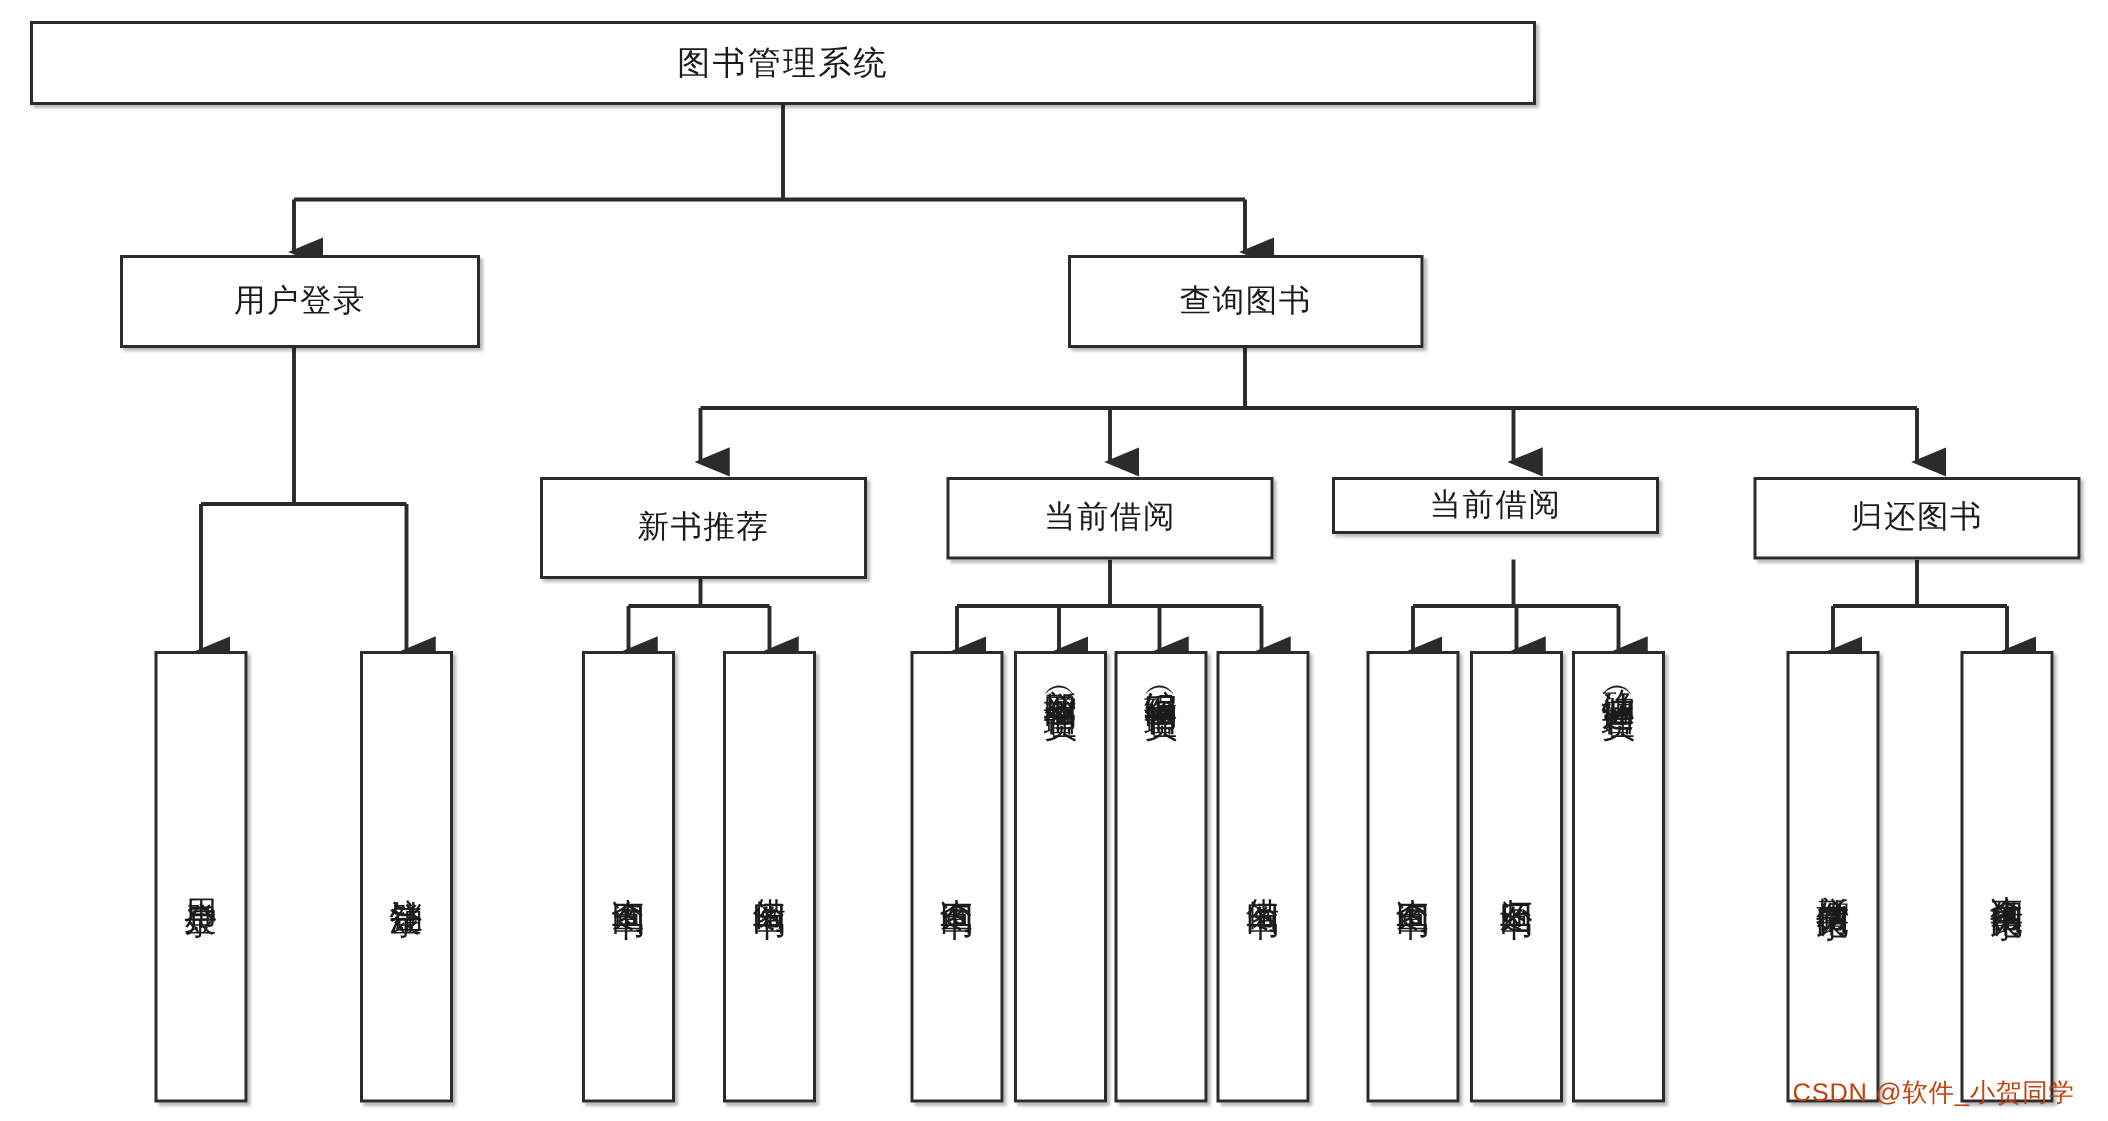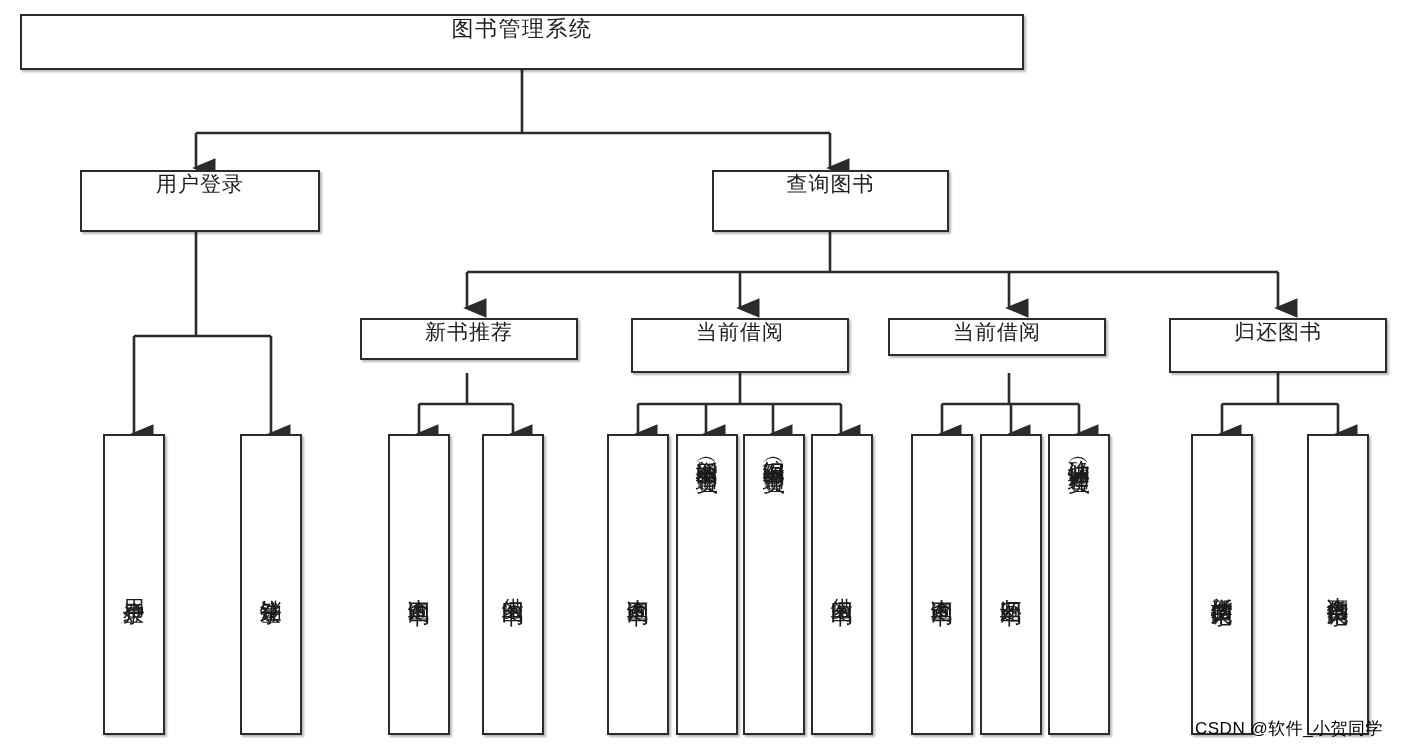--- a/index.html
+++ b/index.html
@@ -21,20 +21,21 @@
     width:1405px; height:747px;
     pointer-events:none;
   }
   .node{
     position:absolute;
     box-sizing:border-box;
     background:#ffffff;
     border:2px solid #2b2b2b;
     box-shadow:2px 2px 2px rgba(0,0,0,0.28);
     display:flex;
+    align-items:center;
     justify-content:center;
     color:#1b1b1b;
   }
   .node.root{ }
   .node .label{
     display:block;
     text-align:center;
     line-height:1.18;
     white-space:nowrap;
   }
@@ -62,21 +63,21 @@
     white-space:normal;
     max-height:100%;
     text-align:left;
   }
   
   .v-node.tall-text{
     align-items:flex-start;
   }
   .watermark{
     position:absolute;
-    color:#000000;
+    color:#c2410c;
     font-size:17px;
     letter-spacing:0.5px;
     white-space:nowrap;
     user-select:none;
   }
 </style>
 </head>
 <body>
 
 <div id="stage">
@@ -136,21 +137,21 @@
   </div>
 
   <div class="node h-node" style="left:80px; top:170px; width:240px; height:62px;">
     <span class="label">用户登录</span>
   </div>
 
   <div class="node h-node" style="left:712px; top:170px; width:237px; height:62px;">
     <span class="label">查询图书</span>
   </div>
 
-  <div class="node h-node" style="left:360px; top:318px; width:218px; height:42px;">
+  <div class="node h-node" style="left:360px; top:318px; width:218px; height:68px;">
     <span class="label">新书推荐</span>
   </div>
 
   <div class="node h-node" style="left:631px; top:318px; width:218px; height:55px;">
     <span class="label">当前借阅</span>
   </div>
 
   <div class="node h-node" style="left:888px; top:318px; width:218px; height:38px;">
     <span class="label">当前借阅</span>
   </div>

